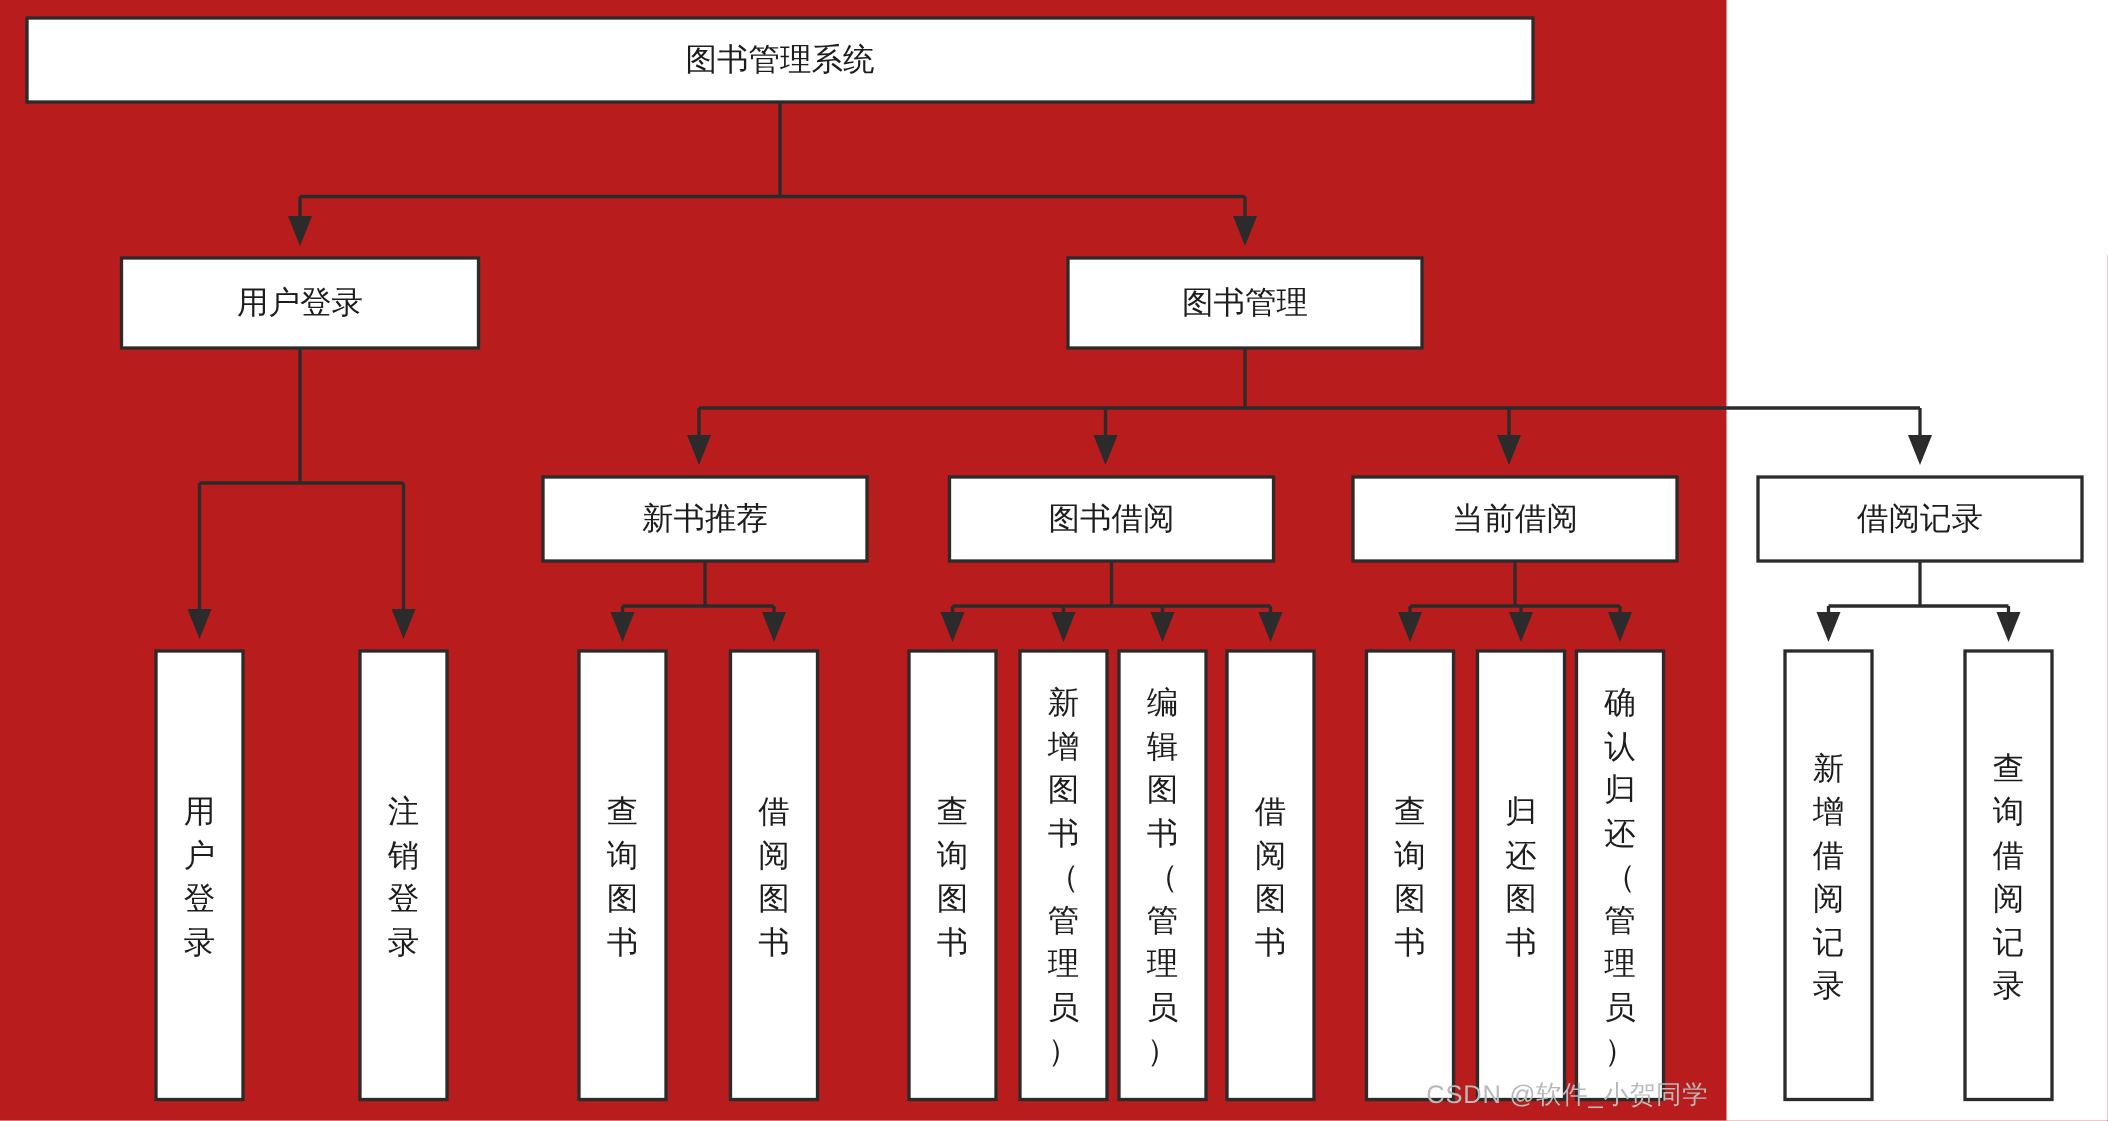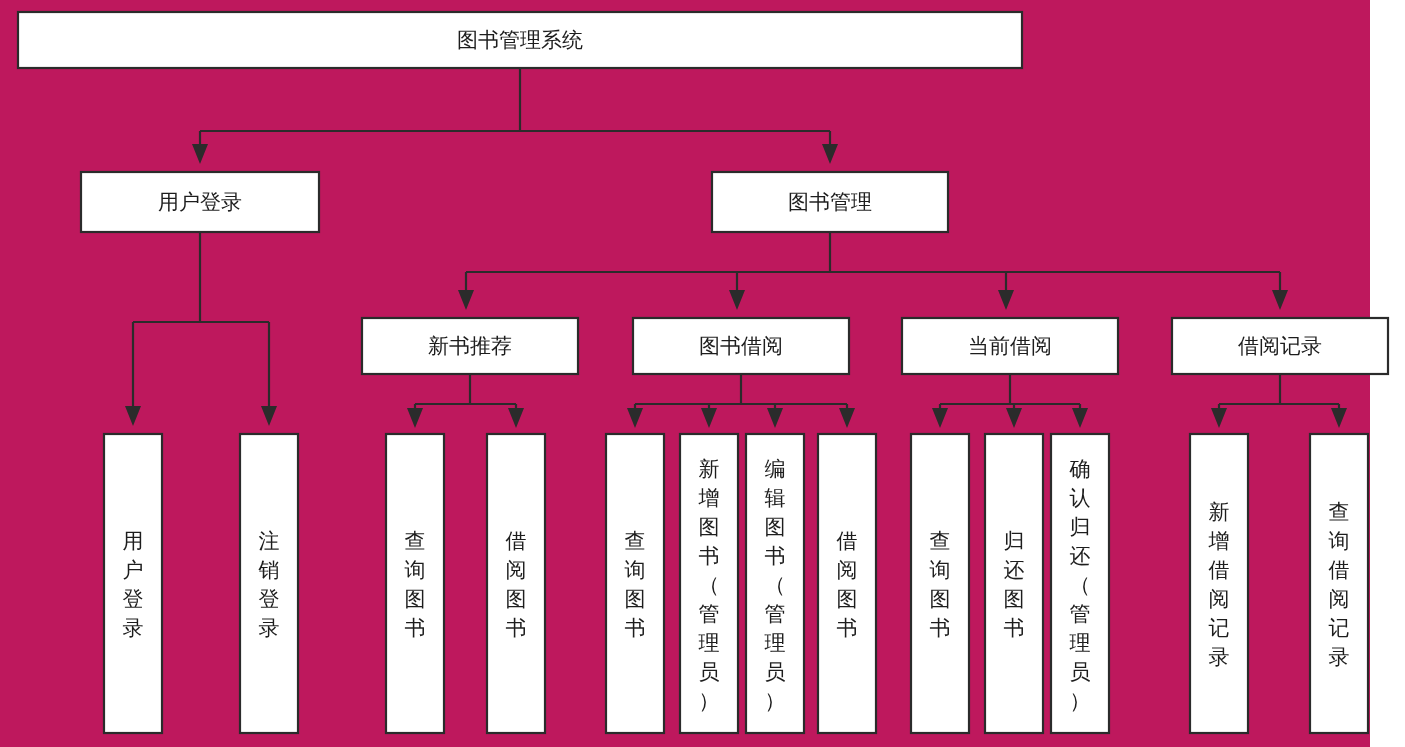--- a/index.html
+++ b/index.html
@@ -8,23 +8,23 @@
     background: #ffffff;
   }
   body {
     width: 1405px;
     height: 747px;
     font-family: "Liberation Sans", "DejaVu Sans", sans-serif;
     overflow: hidden;
   }
   #diagram-root {
     position: relative;
-    width: 1370px;
+    width: 1151px;
     height: 747px;
-    background: #be185d;
+    background: #b91c1c;
   }
   svg.flow {
     position: absolute;
     left: 0;
     top: 0;
     width: 1405px;
     height: 747px;
   }
   .node-rect {
     fill: #ffffff;
@@ -245,13 +245,14 @@
       <text class="node-label-v vtext" x="1219" y="0"><tspan x="1219" y="519.12">新</tspan><tspan x="1219" y="548.12">增</tspan><tspan x="1219" y="577.12">借</tspan><tspan x="1219" y="606.12">阅</tspan><tspan x="1219" y="635.12">记</tspan><tspan x="1219" y="664.12">录</tspan></text>
     </g>
 
     <g>
       <rect class="node-rect" x="1310" y="434" width="58" height="299"></rect>
       <text class="node-label-v vtext" x="1339" y="0"><tspan x="1339" y="519.12">查</tspan><tspan x="1339" y="548.12">询</tspan><tspan x="1339" y="577.12">借</tspan><tspan x="1339" y="606.12">阅</tspan><tspan x="1339" y="635.12">记</tspan><tspan x="1339" y="664.12">录</tspan></text>
     </g>
 
   </svg>
 
+  <div class="watermark">CSDN @软件_小贺同学</div>
 </div>
 
 </body></html>

